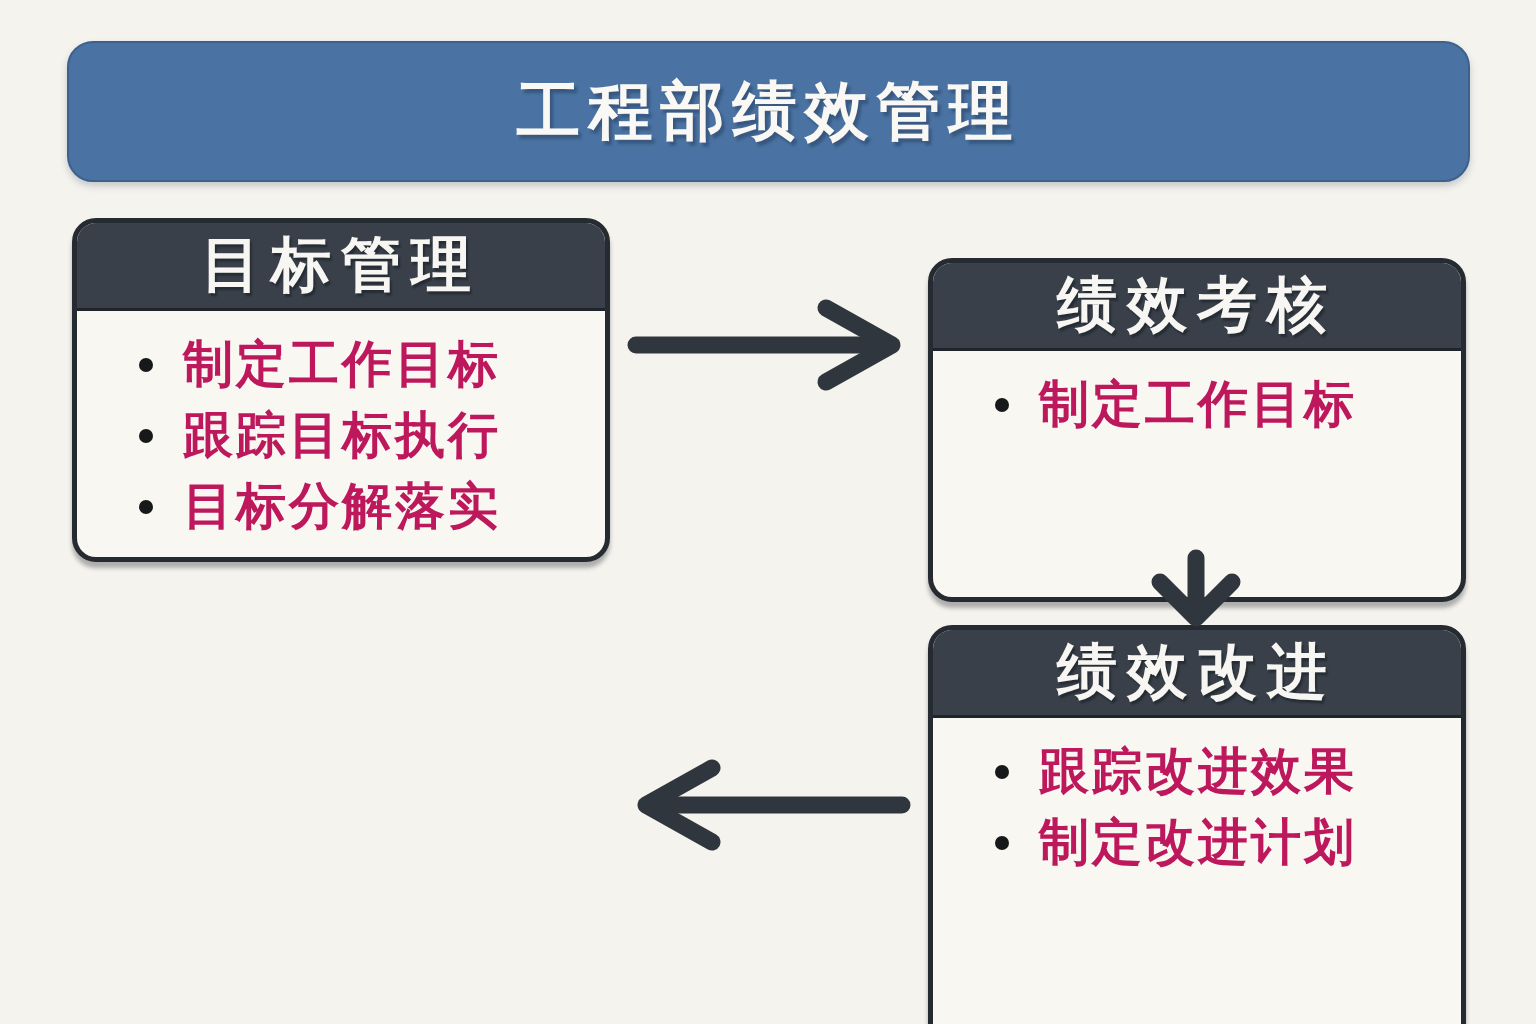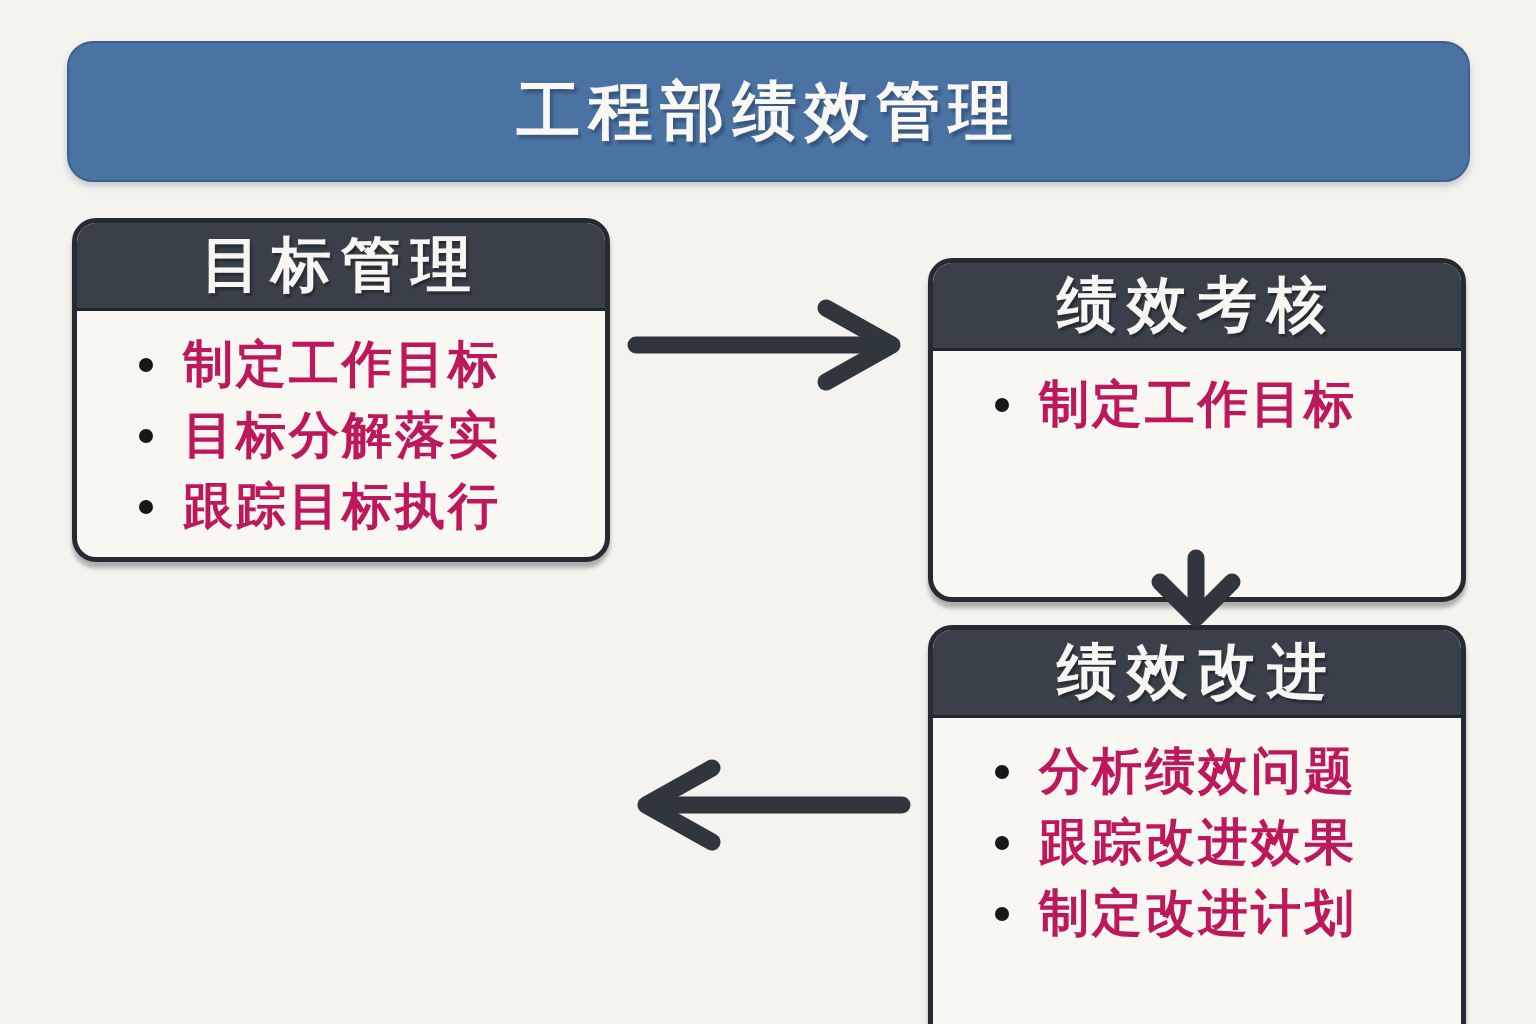--- a/index.html
+++ b/index.html
@@ -126,25 +126,25 @@
     <header class="box-header">
       <h2>目标管理</h2>
     </header>
     <ul class="box-list">
       <li>
           <span class="dot"></span>
           <span>制定工作目标</span>
         </li>
       <li>
           <span class="dot"></span>
-          <span>目标分解落实</span>
+          <span>跟踪目标执行</span>
         </li>
       <li>
           <span class="dot"></span>
-          <span>跟踪目标执行</span>
+          <span>目标分解落实</span>
         </li>
     </ul>
   </section>
 
   <section class="box tr">
     <header class="box-header">
       <h2>绩效考核</h2>
     </header>
     <ul class="box-list">
       <li>
@@ -152,24 +152,20 @@
           <span>制定工作目标</span>
         </li>
     </ul>
   </section>
 
   <section class="box br">
     <header class="box-header">
       <h2>绩效改进</h2>
     </header>
     <ul class="box-list">
-      <li>
-          <span class="dot"></span>
-          <span>分析绩效问题</span>
-        </li>
       <li>
           <span class="dot"></span>
           <span>跟踪改进效果</span>
         </li>
       <li>
           <span class="dot"></span>
           <span>制定改进计划</span>
         </li>
     </ul>
   </section>

